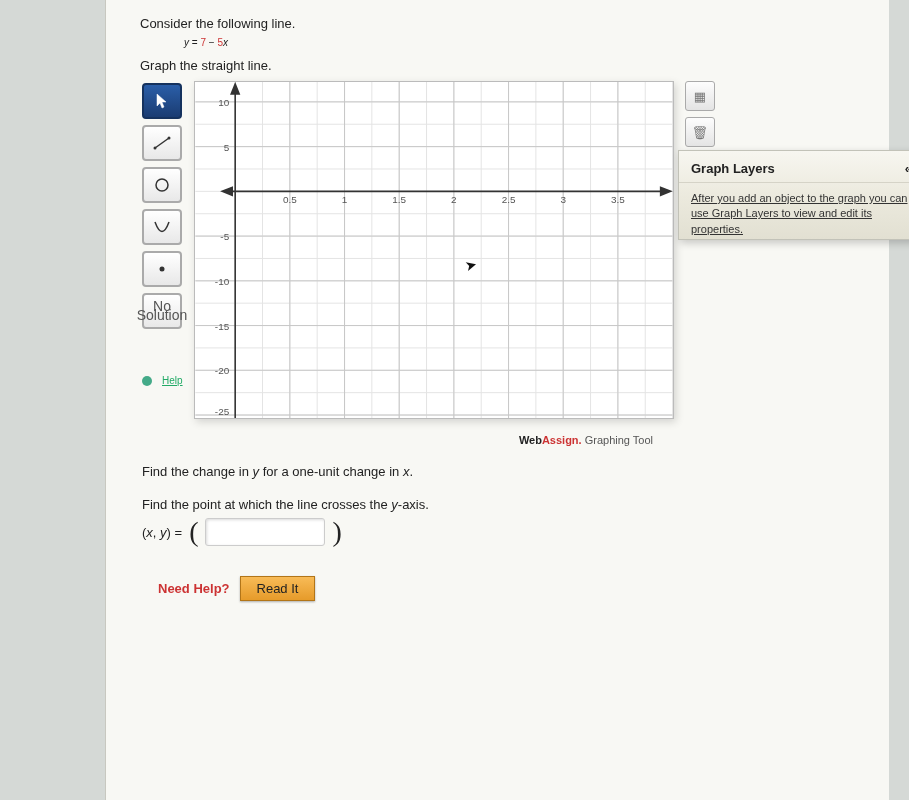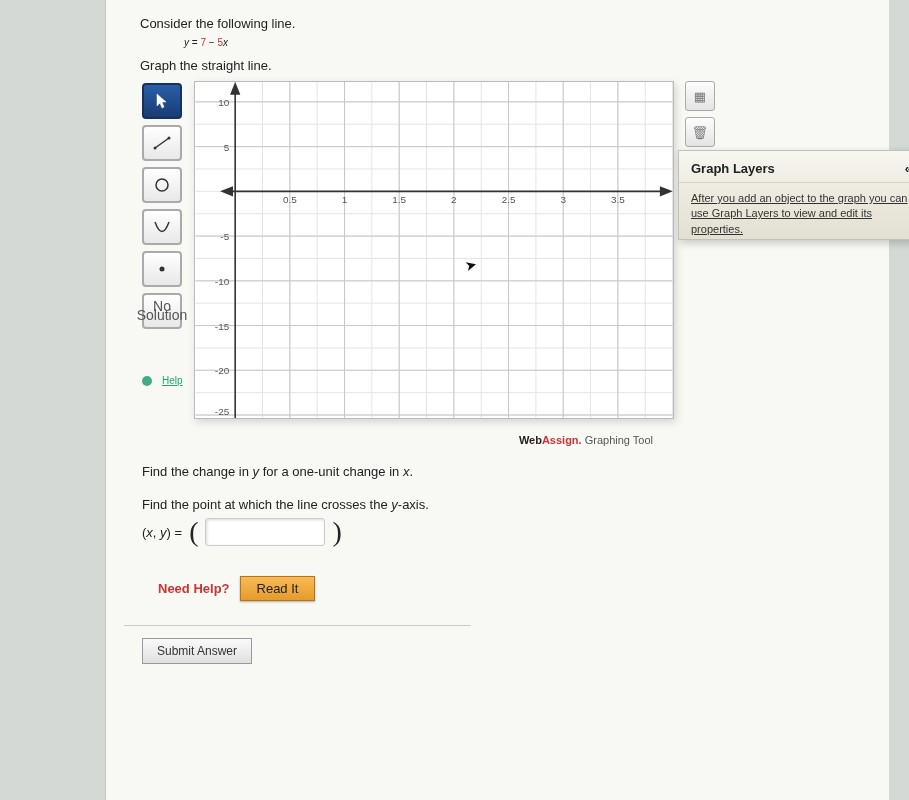--- a/index.html
+++ b/index.html
@@ -353,23 +353,20 @@
         </div>
       </div>
 
     </div>
 
     <div class="need-help">
       <span class="need-help-label">Need Help?</span>
       <button class="read-it-btn">Read It</button>
     </div>
 
-    <div class="submit-row">
-      <button class="submit-btn">Submit Answer</button>
-    </div>
   </div>
 
   <div class="layers-panel">
     <div class="layers-header">
       <span>Graph Layers</span>
       <span style="cursor:pointer;">«</span>
     </div>
     <div class="layers-body">After you add an object to the graph you can use Graph Layers to view and edit its properties.</div>
   </div>
 

